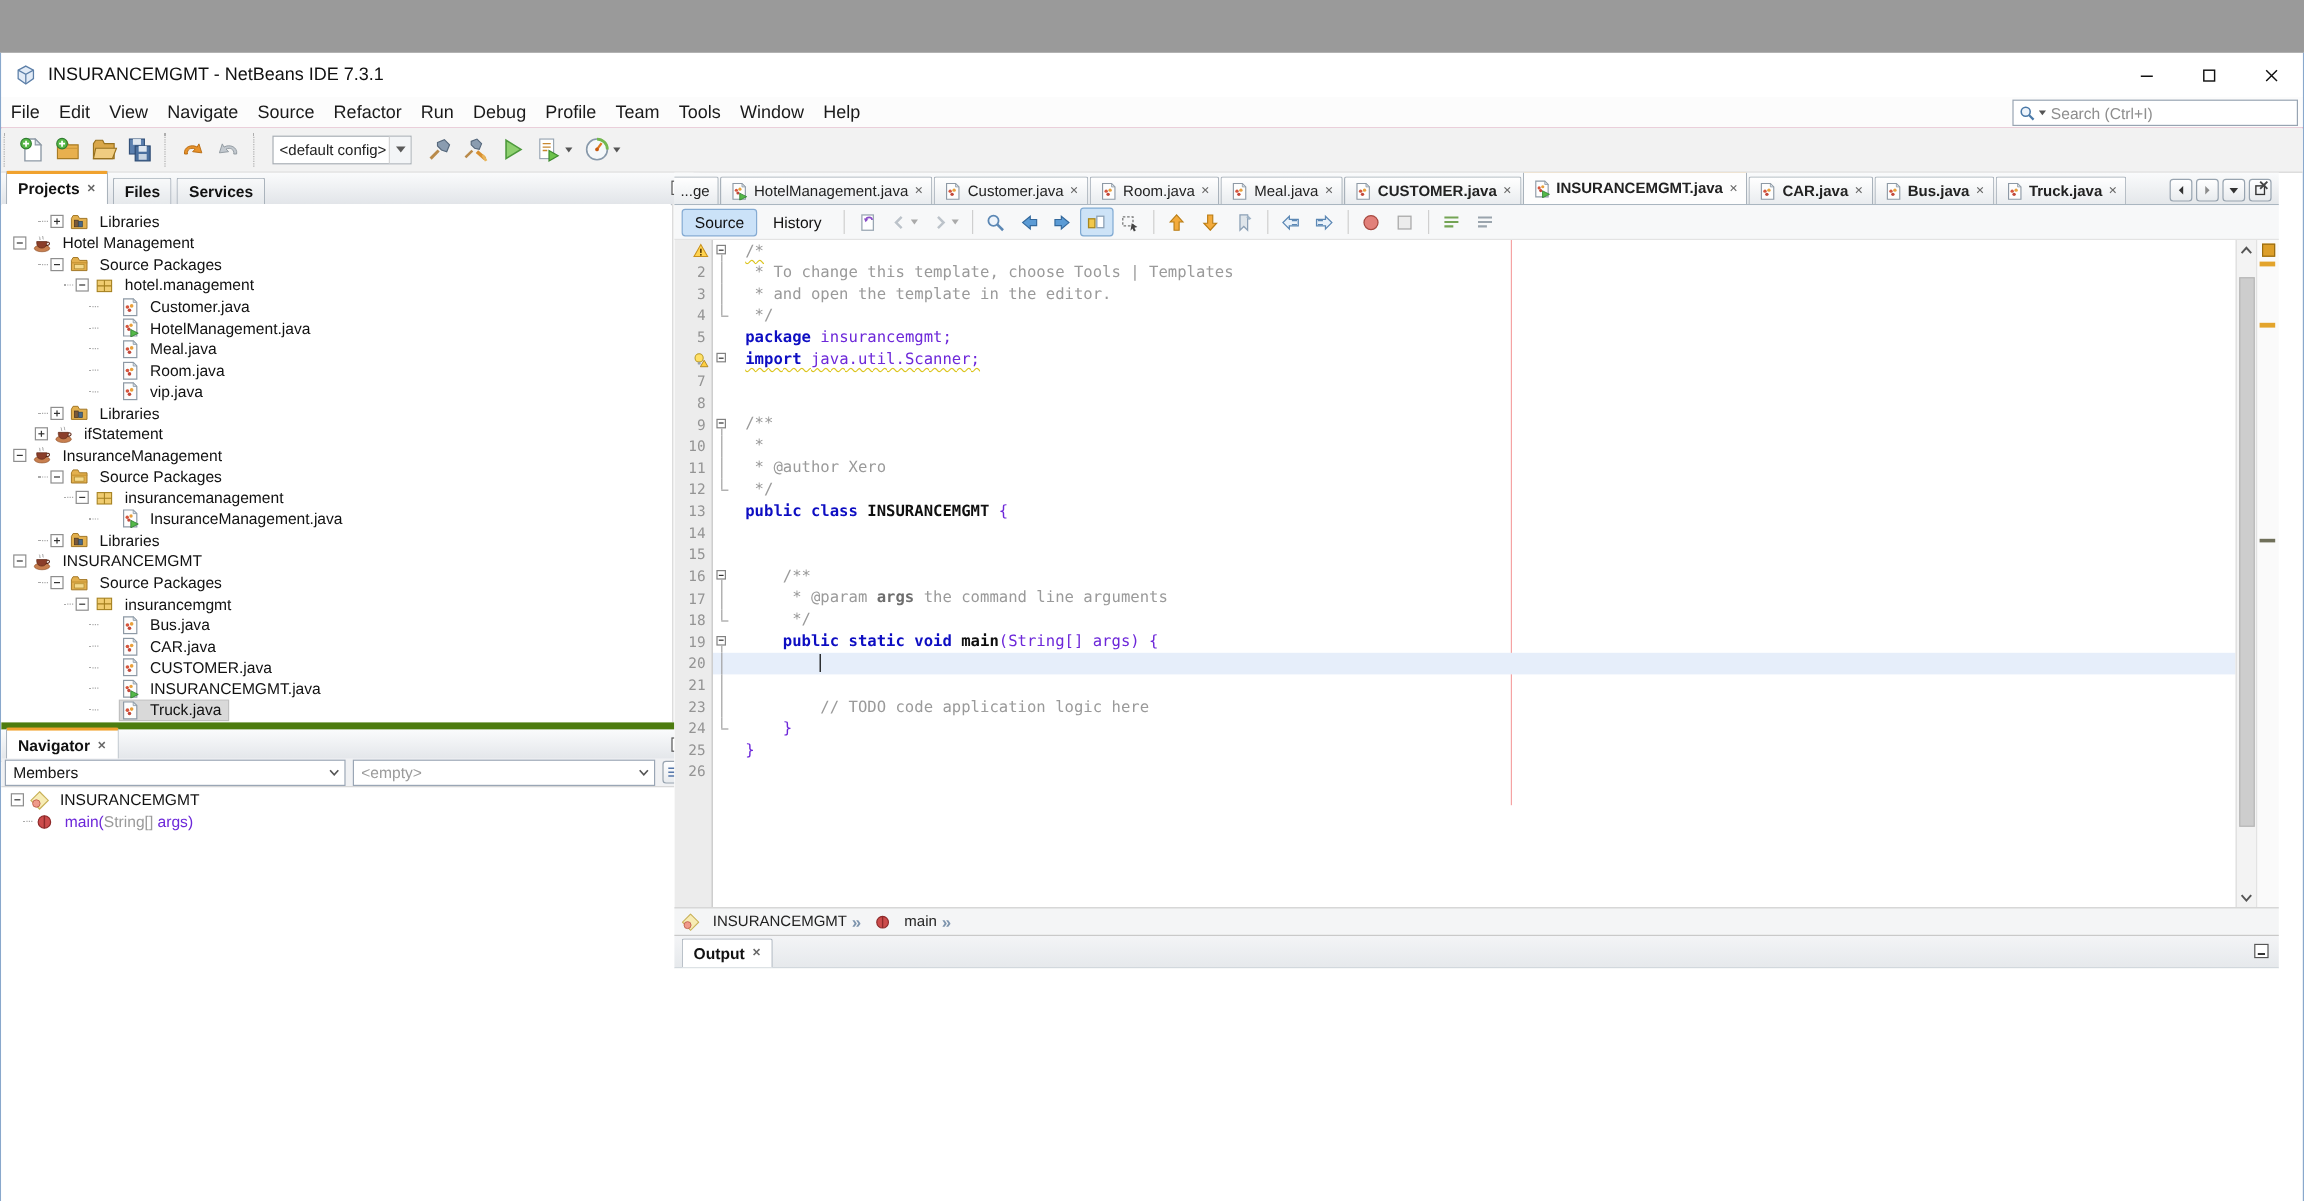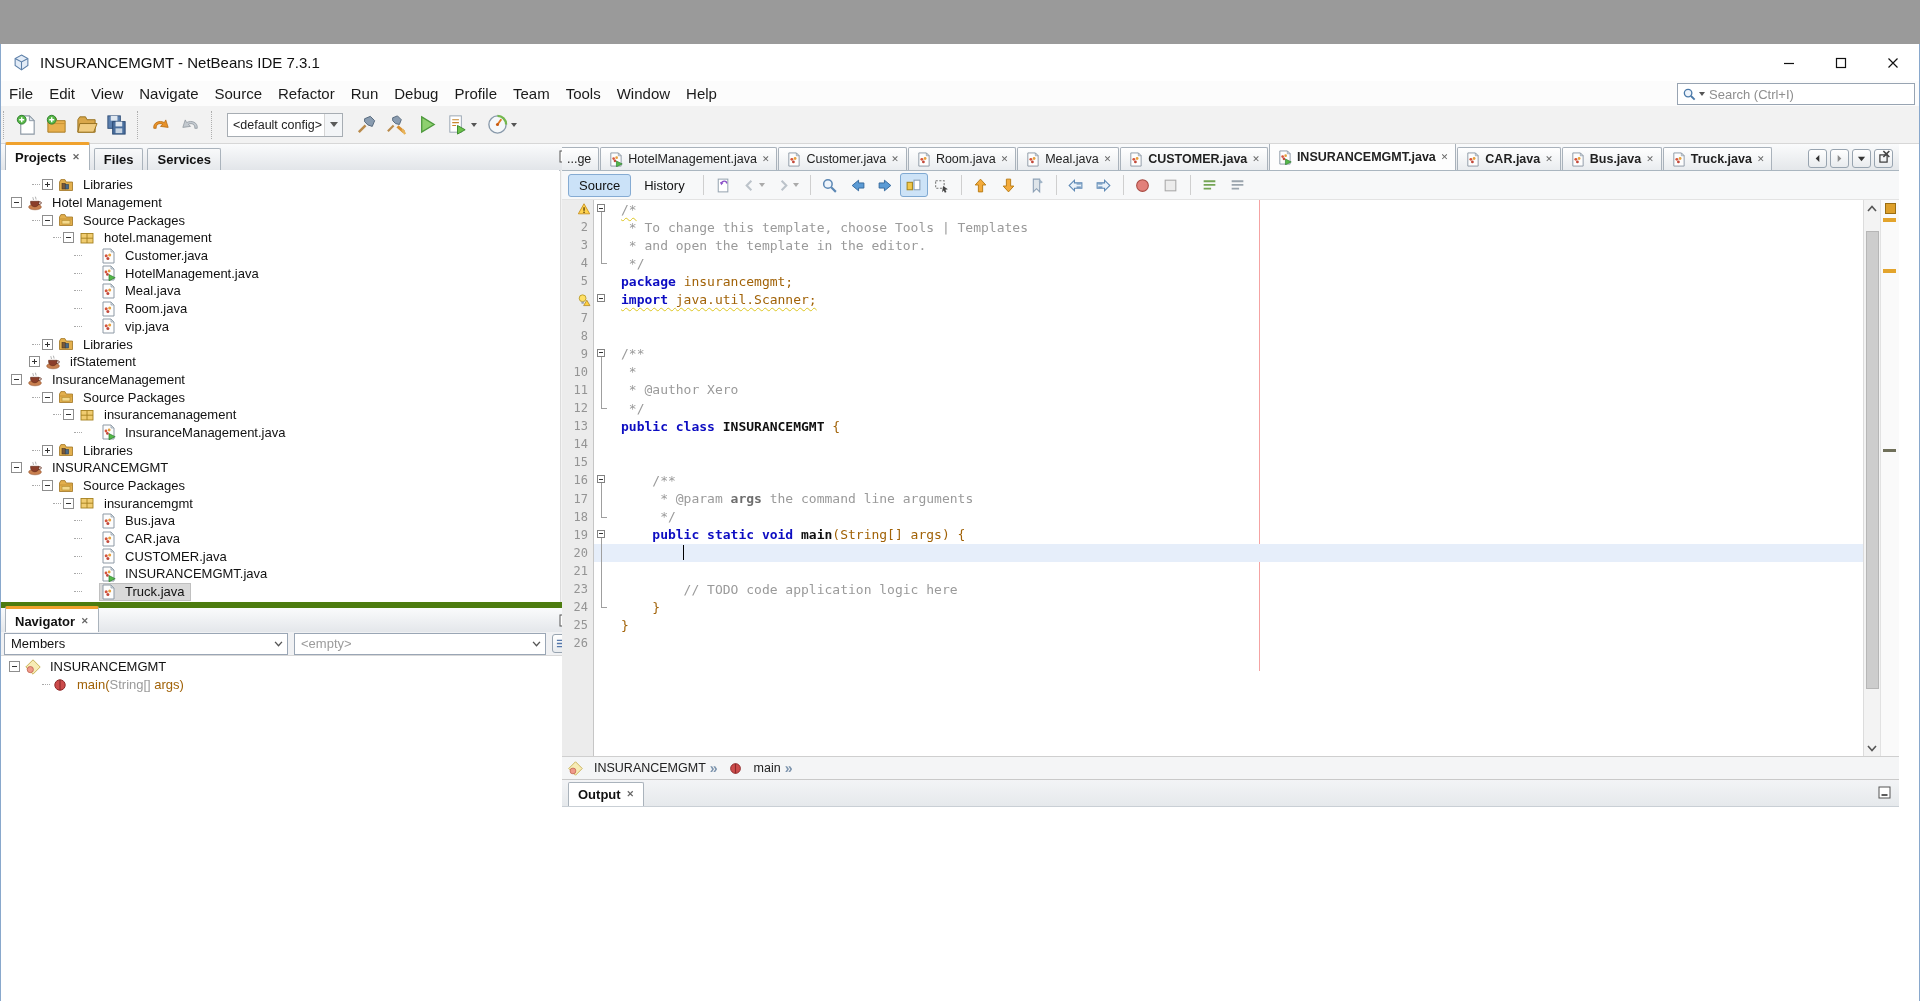--- a/index.html
+++ b/index.html
@@ -96,21 +96,21 @@
   .ln.ic{padding-right:2px;display:flex;justify-content:flex-end;align-items:center;}
   .fold{width:20px;flex:none;position:relative;height:100%;}
   .f-box,.f-box1{}
   .f-box::before,.f-box1::before{content:"";position:absolute;left:4px;top:4px;width:8px;height:8px;border:1px solid #828282;background:#fff;box-sizing:border-box;}
   .f-box::after,.f-box1::after{content:"";position:absolute;left:6px;top:7.5px;width:4px;height:1px;background:#333;}
   .f-box{background:linear-gradient(#9f9f9f,#9f9f9f) 7.5px 12px/1px calc(100% - 12px) no-repeat;}
   .f-line{background:linear-gradient(#9f9f9f,#9f9f9f) 7.5px 0/1px 100% no-repeat;}
   .f-end{background:linear-gradient(#9f9f9f,#9f9f9f) 7.5px 0/1px 9px no-repeat;}
   .f-end::after{content:"";position:absolute;left:7.5px;top:9px;width:6px;height:1px;background:#9f9f9f;}
   .ct{white-space:pre;padding-left:8px;flex:1;height:100%;display:flex;align-items:center;}
-  .tk-c{color:#9a9a9a;} .tk-k{color:#0d0dc2;font-weight:bold;} .tk-p{color:#a16207;}
+  .tk-c{color:#9a9a9a;} .tk-k{color:#0d0dc2;font-weight:bold;} .tk-p{color:#6d28d9;}
   .tk-b{color:#101010;font-weight:bold;} .tk-cb{color:#6e6e6e;font-weight:bold;} .tk-g{color:#9a9a9a;}
   .tk-w{text-decoration:underline wavy #dcc520;text-decoration-thickness:1px;text-underline-offset:2.5px;}
   .caret{display:inline-block;width:1.4px;height:15px;background:#000;margin-left:62px;}
   
   #ed-sb{left:1301px;top:56px;width:17px;height:556px;}
   #err-stripe{position:absolute;left:1318px;top:56px;width:19px;height:556px;background:#fafafa;border-left:1px solid #e2e2e2;box-sizing:border-box;}
   .es-box{position:absolute;left:4px;top:3px;width:11px;height:11px;background:#dd9f2a;border:1px solid #9a6d12;box-sizing:border-box;}
   .es-mark{position:absolute;left:2px;width:13px;height:4px;}
   
   #breadcrumb{position:absolute;left:0;top:612px;width:100%;height:24px;background:#f4f5f6;border-top:1px solid #cfcfcf;border-bottom:1px solid #c9c9c9;display:flex;align-items:center;padding-left:6px;box-sizing:border-box;}
@@ -705,21 +705,21 @@
             <span class="rowsel">
               <span class="ticon">
                 <svg viewBox="0 0 16 16" width="100%" height="100%">
                   <polygon points="8,0.8 15.2,8 8,15.2 0.8,8" fill="#f7ecb5" stroke="#c9b25a"></polygon>
                   <circle cx="5.3" cy="10.6" r="3.1" fill="#ef9a8a" stroke="#c0614d" stroke-width=".8"></circle>
                 </svg>
               </span>
               <span class="tlabel">INSURANCEMGMT</span>
             </span>
           </div>
-          <div class="trow" style="padding-left: 41px;">
+          <div class="trow" style="padding-left: 18px;">
             <span class="stub"></span>
             <span class="ticon">
               <svg viewBox="0 0 16 16" width="100%" height="100%">
                 <circle cx="8" cy="8" r="5.2" fill="#cc4b4b" stroke="#8e2a2a"></circle>
                 <path d="M8 2.8v10.4" stroke="#8e2a2a" stroke-width="1.2"></path>
               </svg>
             </span>
             <span class="tlabel"><span class="tk-p" style="font-family: &quot;Liberation Sans&quot;, sans-serif;">main(</span><span class="tk-g" style="font-family: &quot;Liberation Sans&quot;, sans-serif;">String[]</span><span class="tk-p" style="font-family: &quot;Liberation Sans&quot;, sans-serif;"> args)</span></span>
           </div>
         </div>

